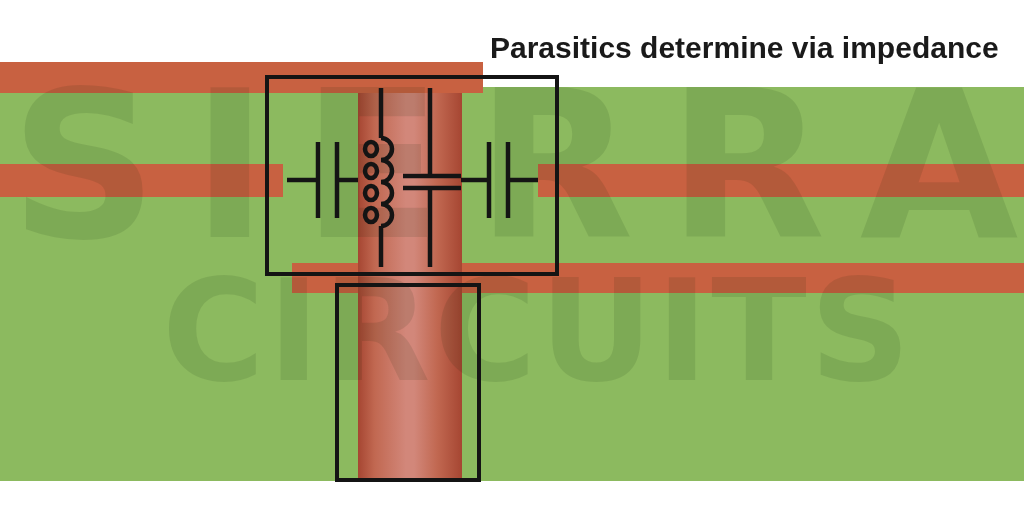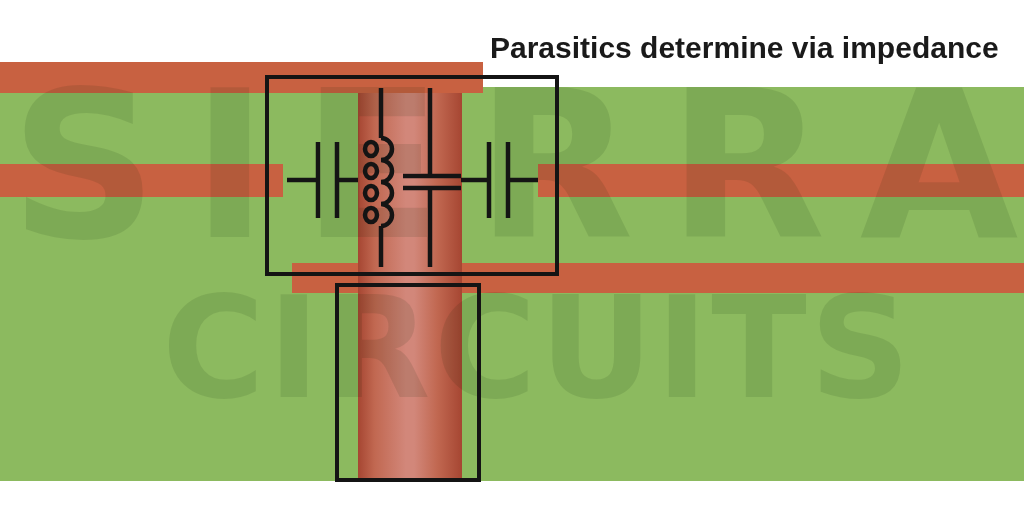--- a/index.html
+++ b/index.html
@@ -31,21 +31,21 @@
   }
 
   
   .wm{
     color:var(--watermark-tint);
     font-family:"DejaVu Sans",sans-serif;
     font-weight:bold;line-height:1;white-space:nowrap;
     pointer-events:none;
   }
   .wm-1{left:10px;top:64px;font-size:205px;letter-spacing:34px;}
-  .wm-2{left:162px;top:279px;font-size:140px;letter-spacing:3px;text-align:right;}
+  .wm-2{left:162px;top:262px;font-size:140px;letter-spacing:3px;text-align:right;}
 
   
   .obox{border:4px solid var(--outline);background:transparent;}
   .box-parasitic{left:265px;top:75px;width:294px;height:201px;}
   .box-stub{left:335px;top:283px;width:146px;height:199px;}
 
   
   svg.circuit{left:0;top:0;width:1024px;height:520px;}
   svg.circuit .wire{stroke:var(--outline);stroke-width:4.5;fill:none;}
 

